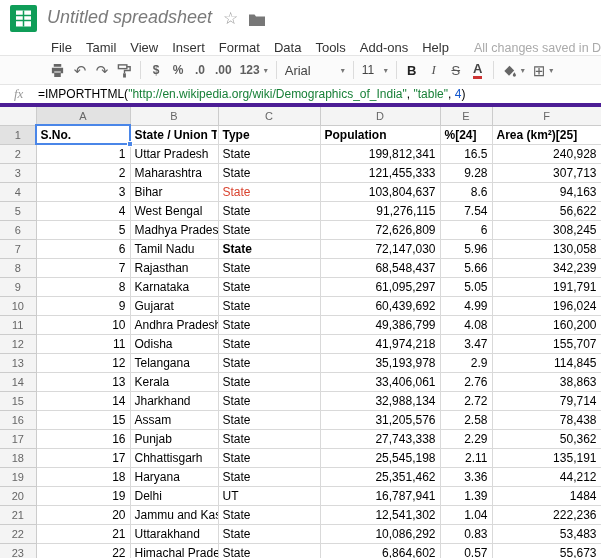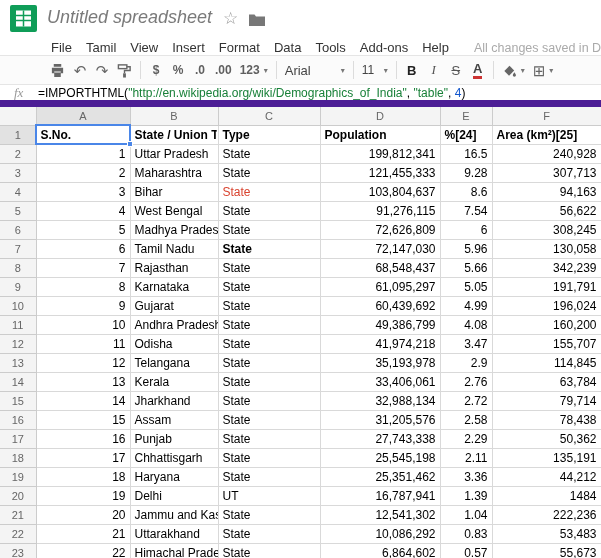--- a/index.html
+++ b/index.html
@@ -40,21 +40,21 @@
   .size-num { font-size: 12px; color: #444; width: 18px; text-align: left; }
   .b-bold { font-weight: bold; color: #222; font-size: 13px; }
   .b-italic { font-style: italic; color: #555; font-size: 13px; font-family: "Liberation Serif", serif; }
   .b-strike { text-decoration: line-through; color: #555; font-size: 13px; }
   .tcolor-letter { font-size: 13px; color: #444; font-weight: bold; border-bottom: 3px solid #cc3333; line-height: 1; padding-bottom: 1px; }
   .tb-svg { width: 15px; height: 15px; }
 
   
   .formulabar {
     height: 22px; display: flex; align-items: center; background: #fff;
-    border-bottom: 7px solid #4c1d95;
+    border-bottom: 4px solid #4c1d95;
   }
   .fx-label { width: 38px; padding-left: 14px; font-family: "Liberation Serif", serif; font-style: italic; font-size: 13px; color: #999; flex: 0 0 auto; }
   .formula-text { font-size: 12px; color: #000; white-space: nowrap; overflow: hidden; flex: 1; cursor: text; }
   .f-string { color: var(--string-green); }
   .f-number { color: var(--number-blue); }
 
   
   .grid { position: relative; height: 451px; overflow: hidden; }
   table { border-collapse: collapse; table-layout: fixed; width: 601px; }
   th, td { overflow: hidden; white-space: nowrap; }
@@ -326,21 +326,21 @@
           <td class="num">2.9</td>
           <td class="num">114,845</td>
         </tr>
         <tr>
           <th>14</th>
           <td class="num">13</td>
           <td>Kerala</td>
           <td>State</td>
           <td class="num">33,406,061</td>
           <td class="num">2.76</td>
-          <td class="num">63,784</td>
+          <td class="num">38,863</td>
         </tr>
         <tr>
           <th>15</th>
           <td class="num">14</td>
           <td>Jharkhand</td>
           <td>State</td>
           <td class="num">32,988,134</td>
           <td class="num">2.72</td>
           <td class="num">79,714</td>
         </tr>

